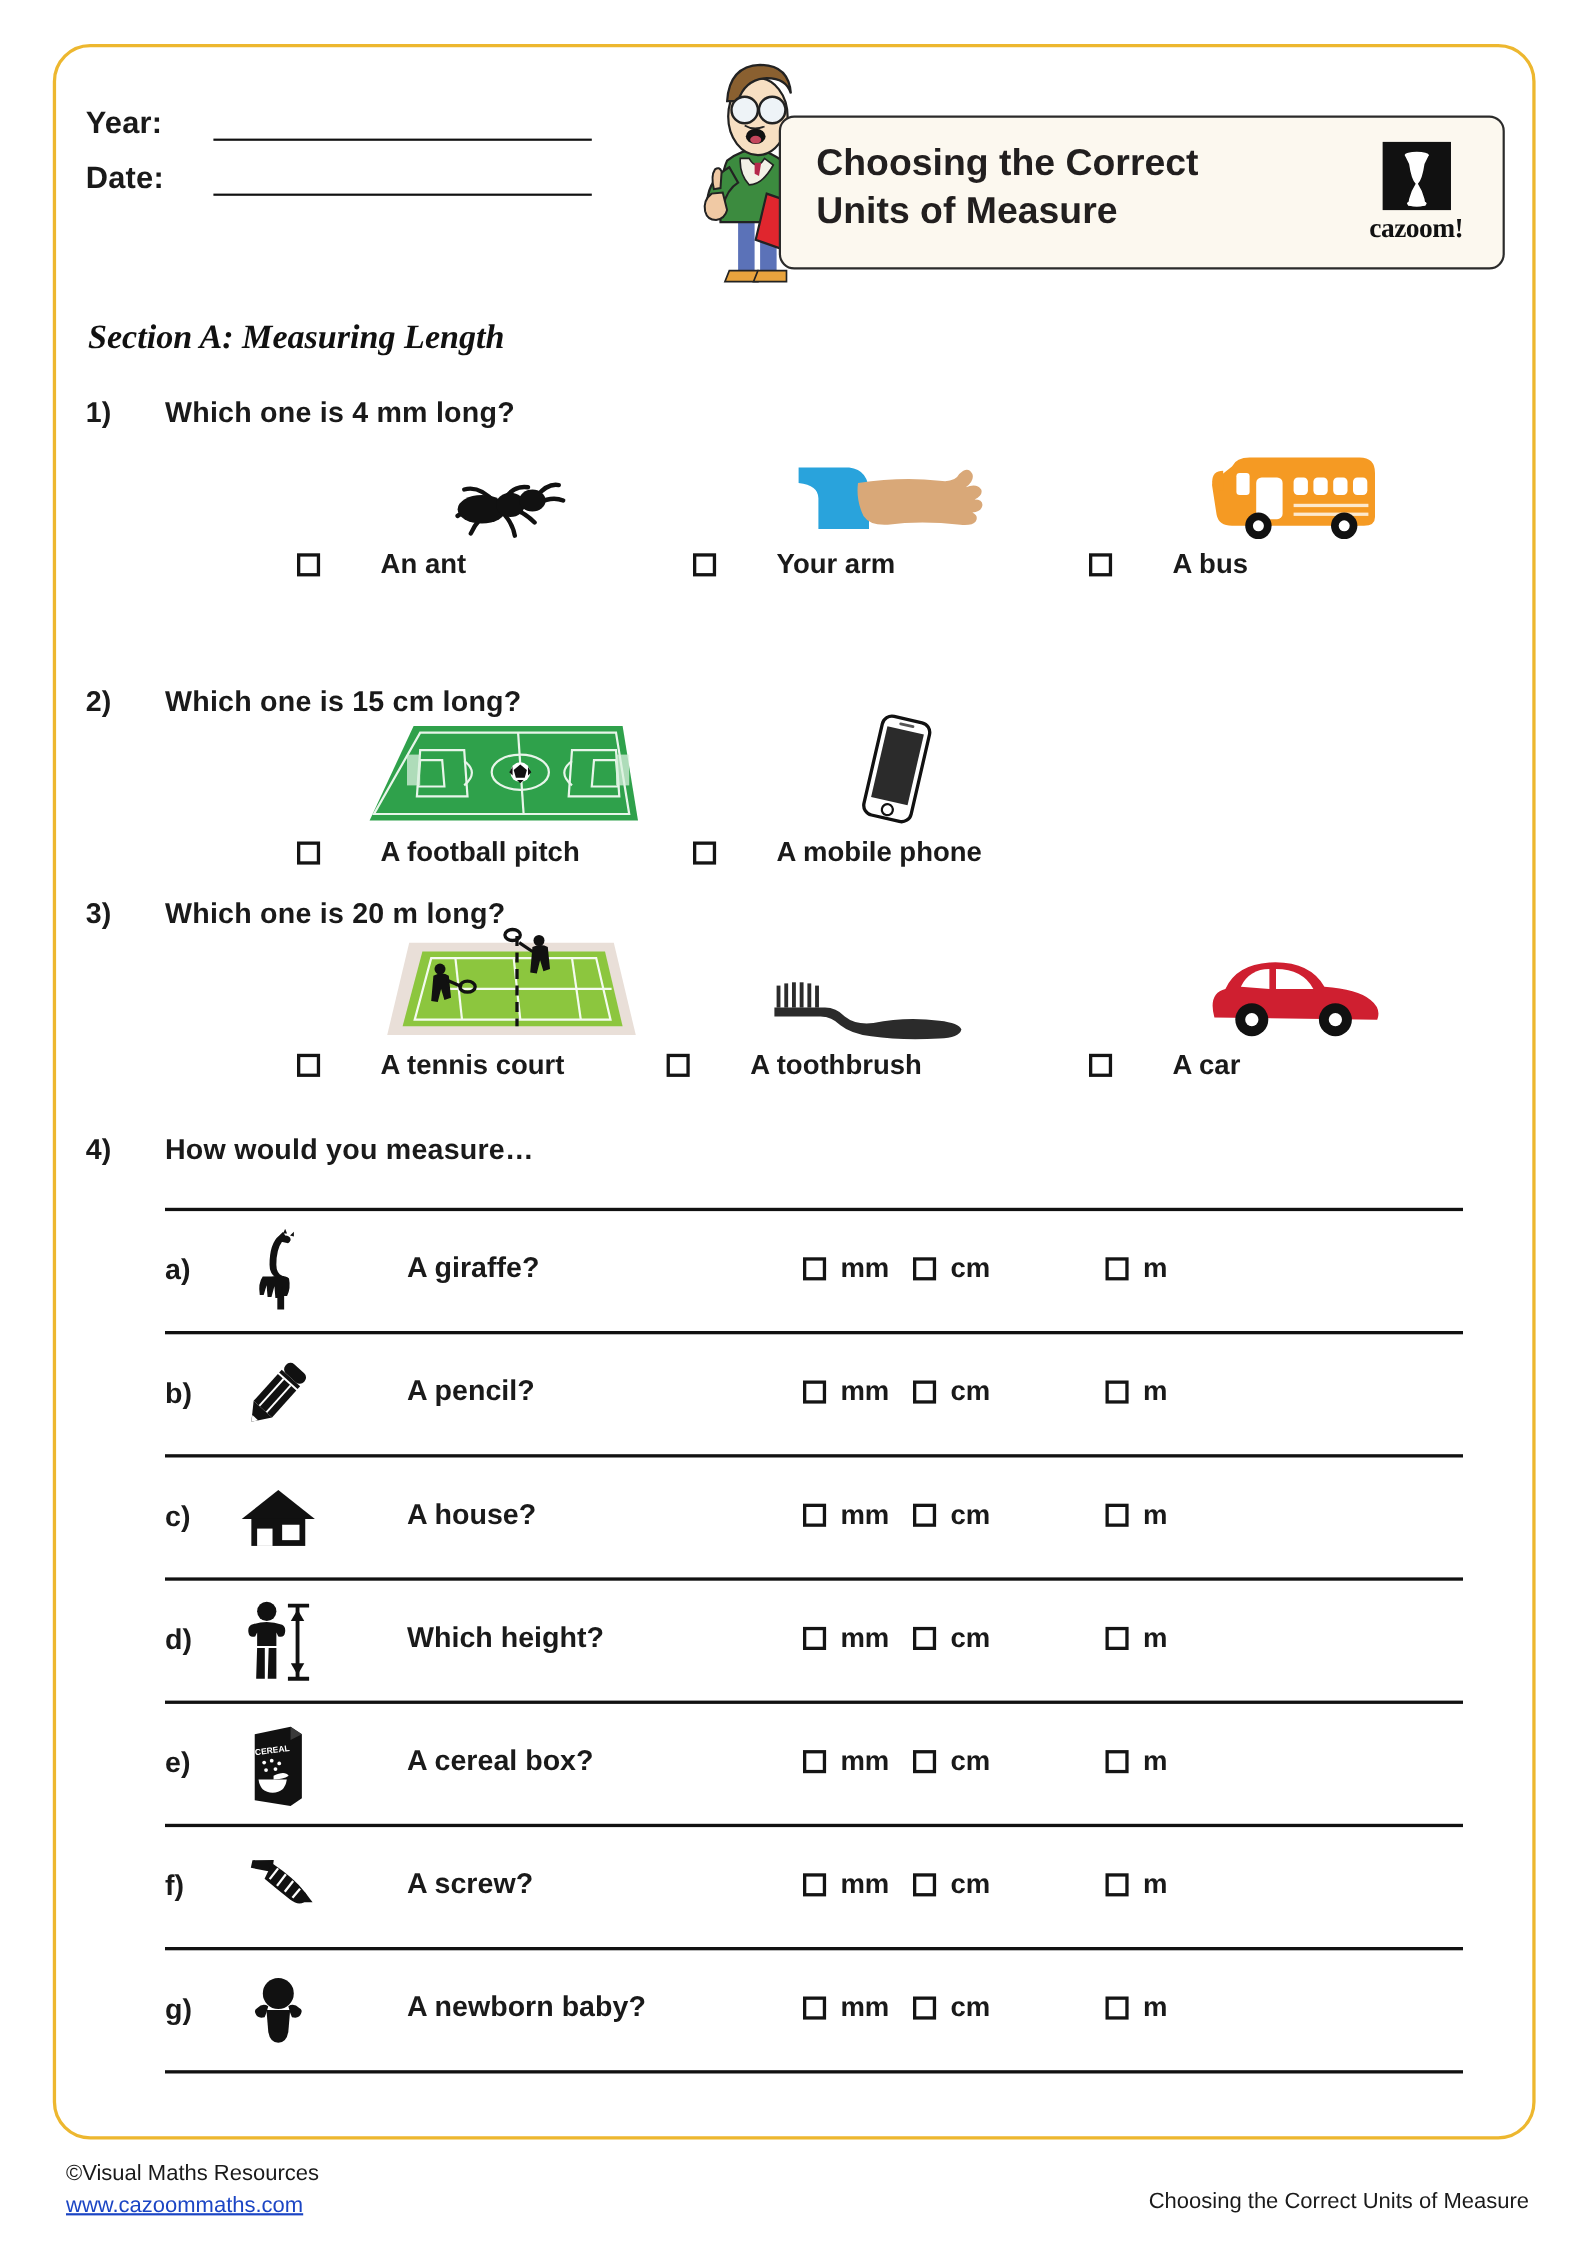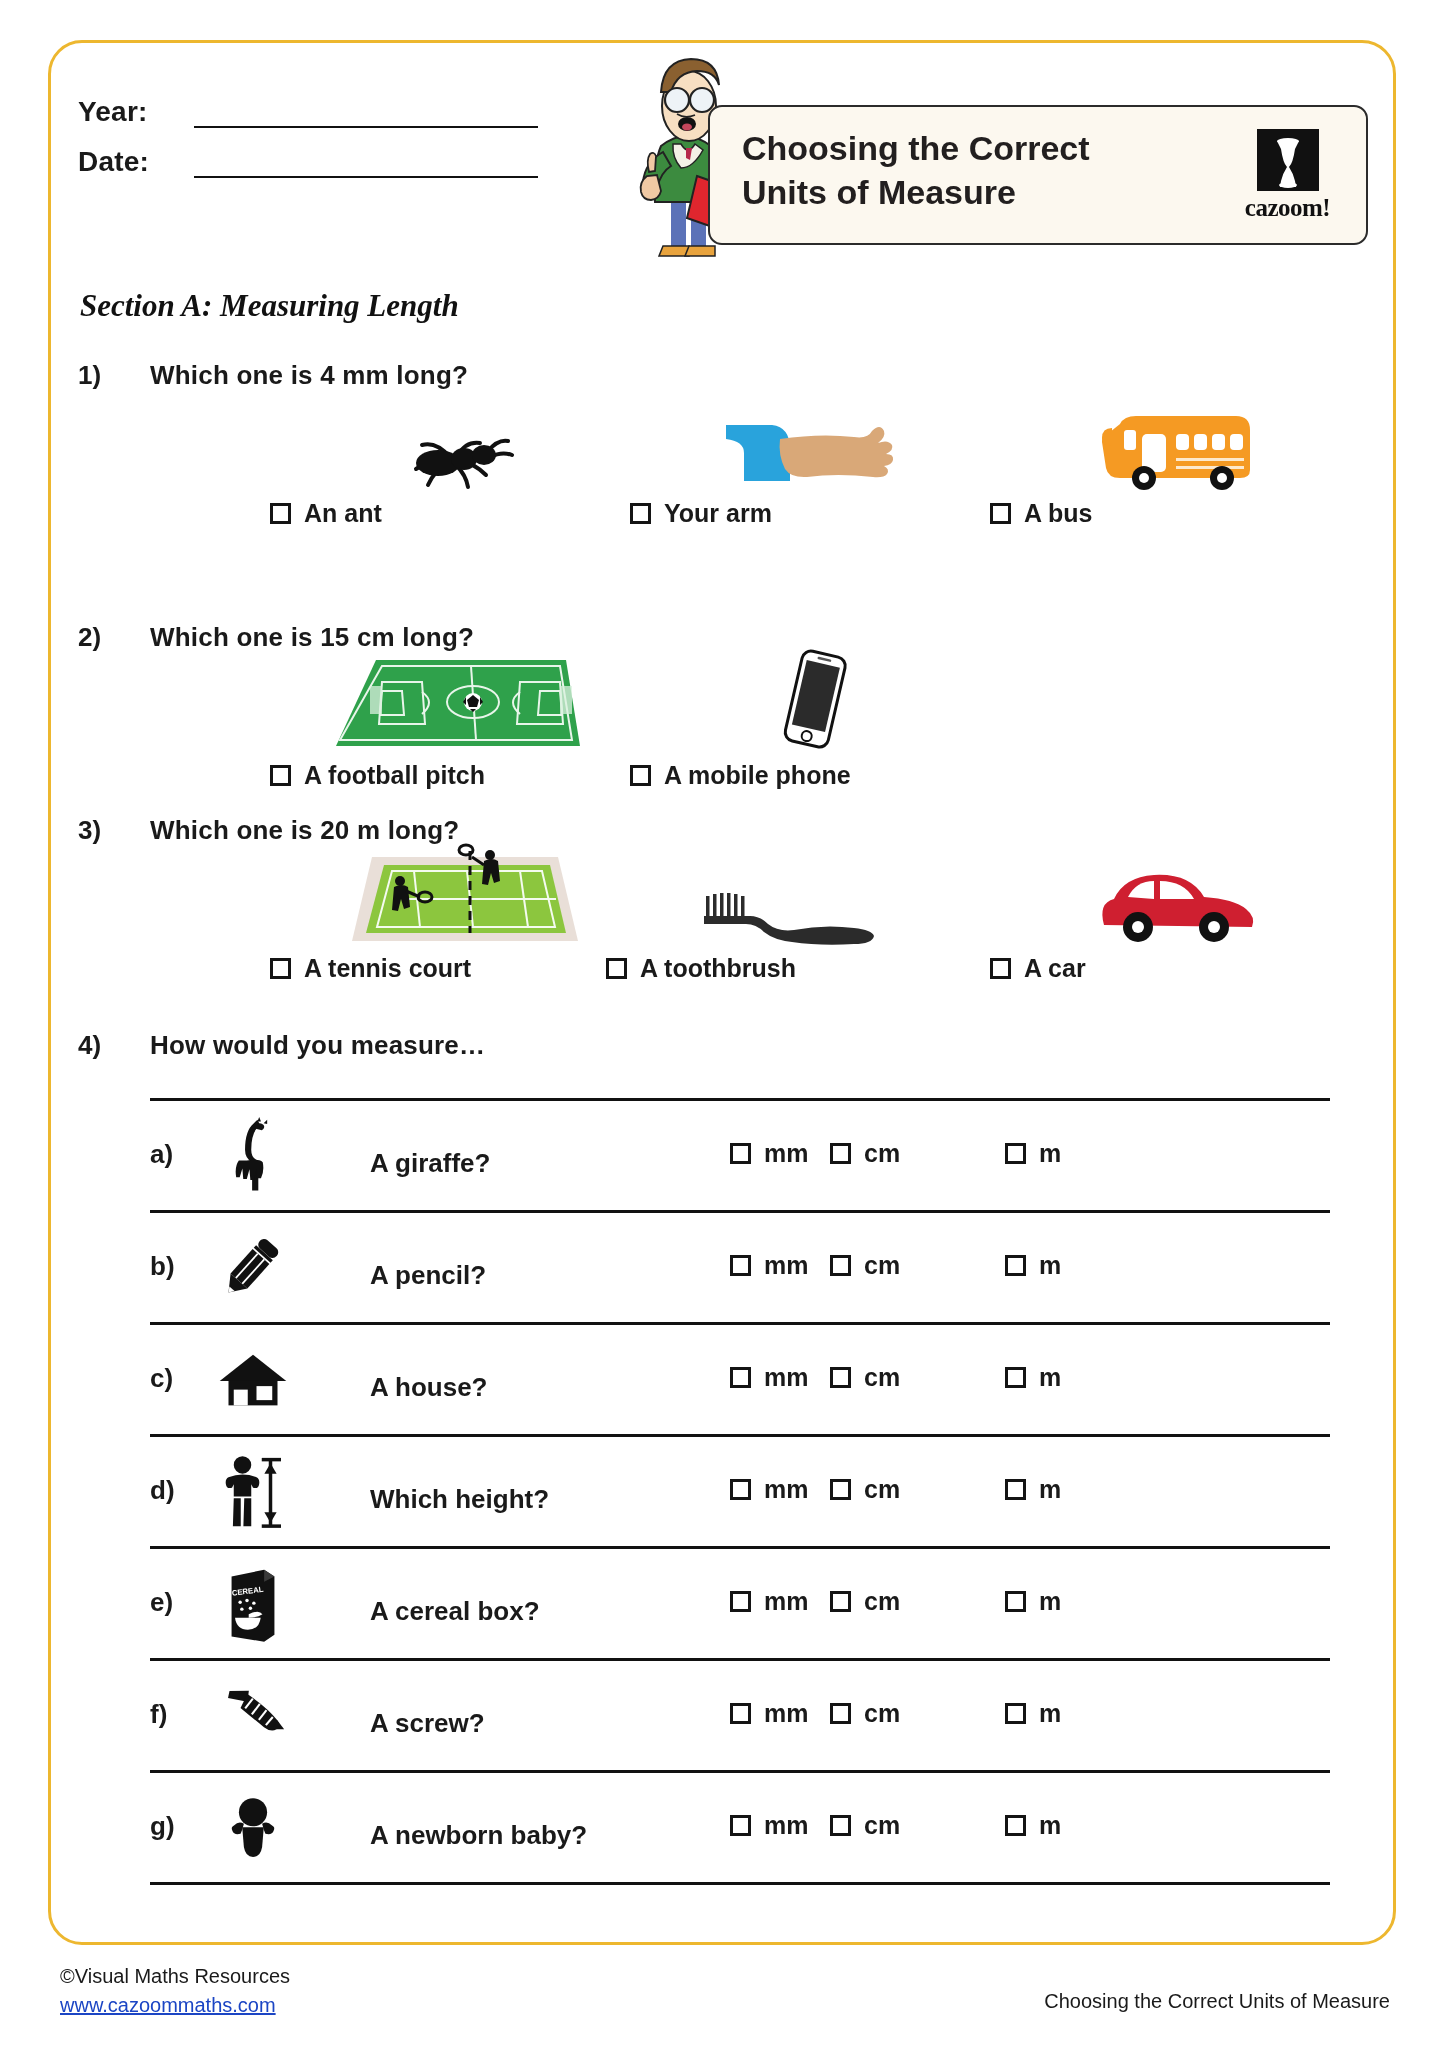--- a/index.html
+++ b/index.html
@@ -51,30 +51,30 @@
     font-weight:bold; font-style:italic; font-size:31px; color:#111;
   }
 
   .qrow{ position:absolute; left:78px; width:1290px; }
   .qnum{ position:absolute; left:0; top:0; font-size:26px; font-weight:bold; }
   .qtext{ position:absolute; left:72px; top:0; font-size:26px; font-weight:bold; letter-spacing:.2px;}
 
   .choices{ position:absolute; left:72px; top:38px; width:1220px; height:150px; }
   .choice{ position:absolute; width:370px; }
   .choice .art{ height:95px; display:flex; align-items:flex-end; justify-content:center; }
-  .choice .lbl{ margin-top:6px; display:flex; align-items:center; font-size:25px; font-weight:bold; }
+  .choice .lbl{ margin-top:6px; display:flex; align-items:center; font-size:25px; font-weight:bold;gap:42px; }
   .cb{ width:21px; height:21px; border:3px solid #141414; box-sizing:border-box; margin-right:13px; flex:none; }
 
   
   .table{ position:absolute; left:150px; top:1098px; width:1180px; }
   .trow{ position:relative; height:109px; border-top:3px solid #111; }
   .trow.last{ border-bottom:3px solid #111; }
   .tletter{ position:absolute; left:0; top:38px; font-size:26px; font-weight:bold; }
   .ticon{ position:absolute; left:55px; top:10px; width:95px; height:90px; display:flex; align-items:center; justify-content:center; }
-  .titem{ position:absolute; left:220px; top:36px; font-size:26px; font-weight:bold;margin-top:11px; }
+  .titem{ position:absolute; left:220px; top:36px; font-size:26px; font-weight:bold; }
   .topt{ position:absolute; top:38px; display:flex; align-items:center; font-size:25px; font-weight:bold; }
   .topt.o1{ left:580px; }
   .topt.o2{ left:680px; }
   .topt.o3{ left:855px; }
 
   
   .footer{ position:absolute; left:60px; top:1962px; width:1330px; font-size:20px; }
   .f-left{ position:absolute; left:0; top:0; line-height:1.45; }
   .f-link{ color:#1b45c4; text-decoration:underline; }
   .f-right{ position:absolute; right:0; top:28px; font-size:20px; }

